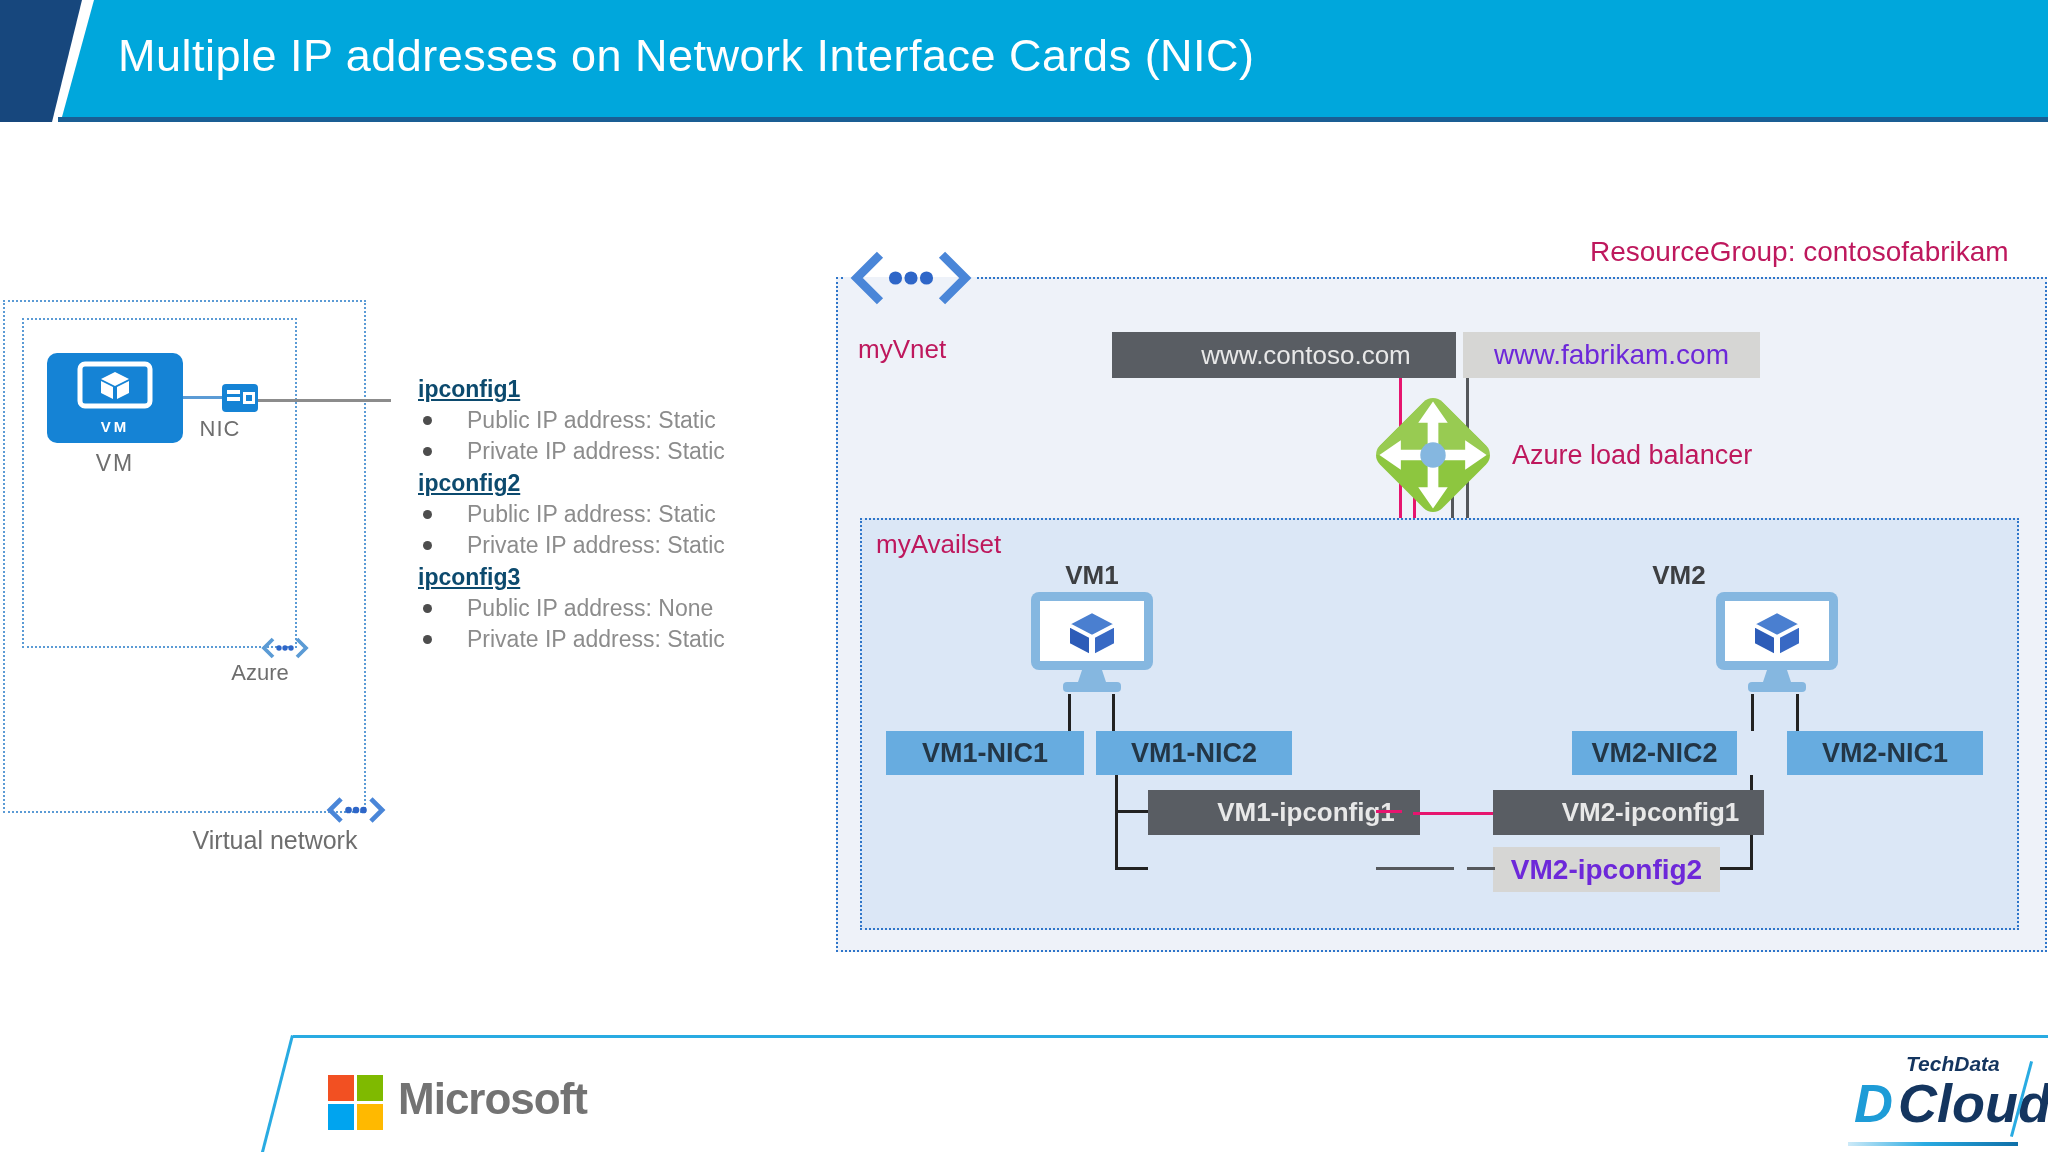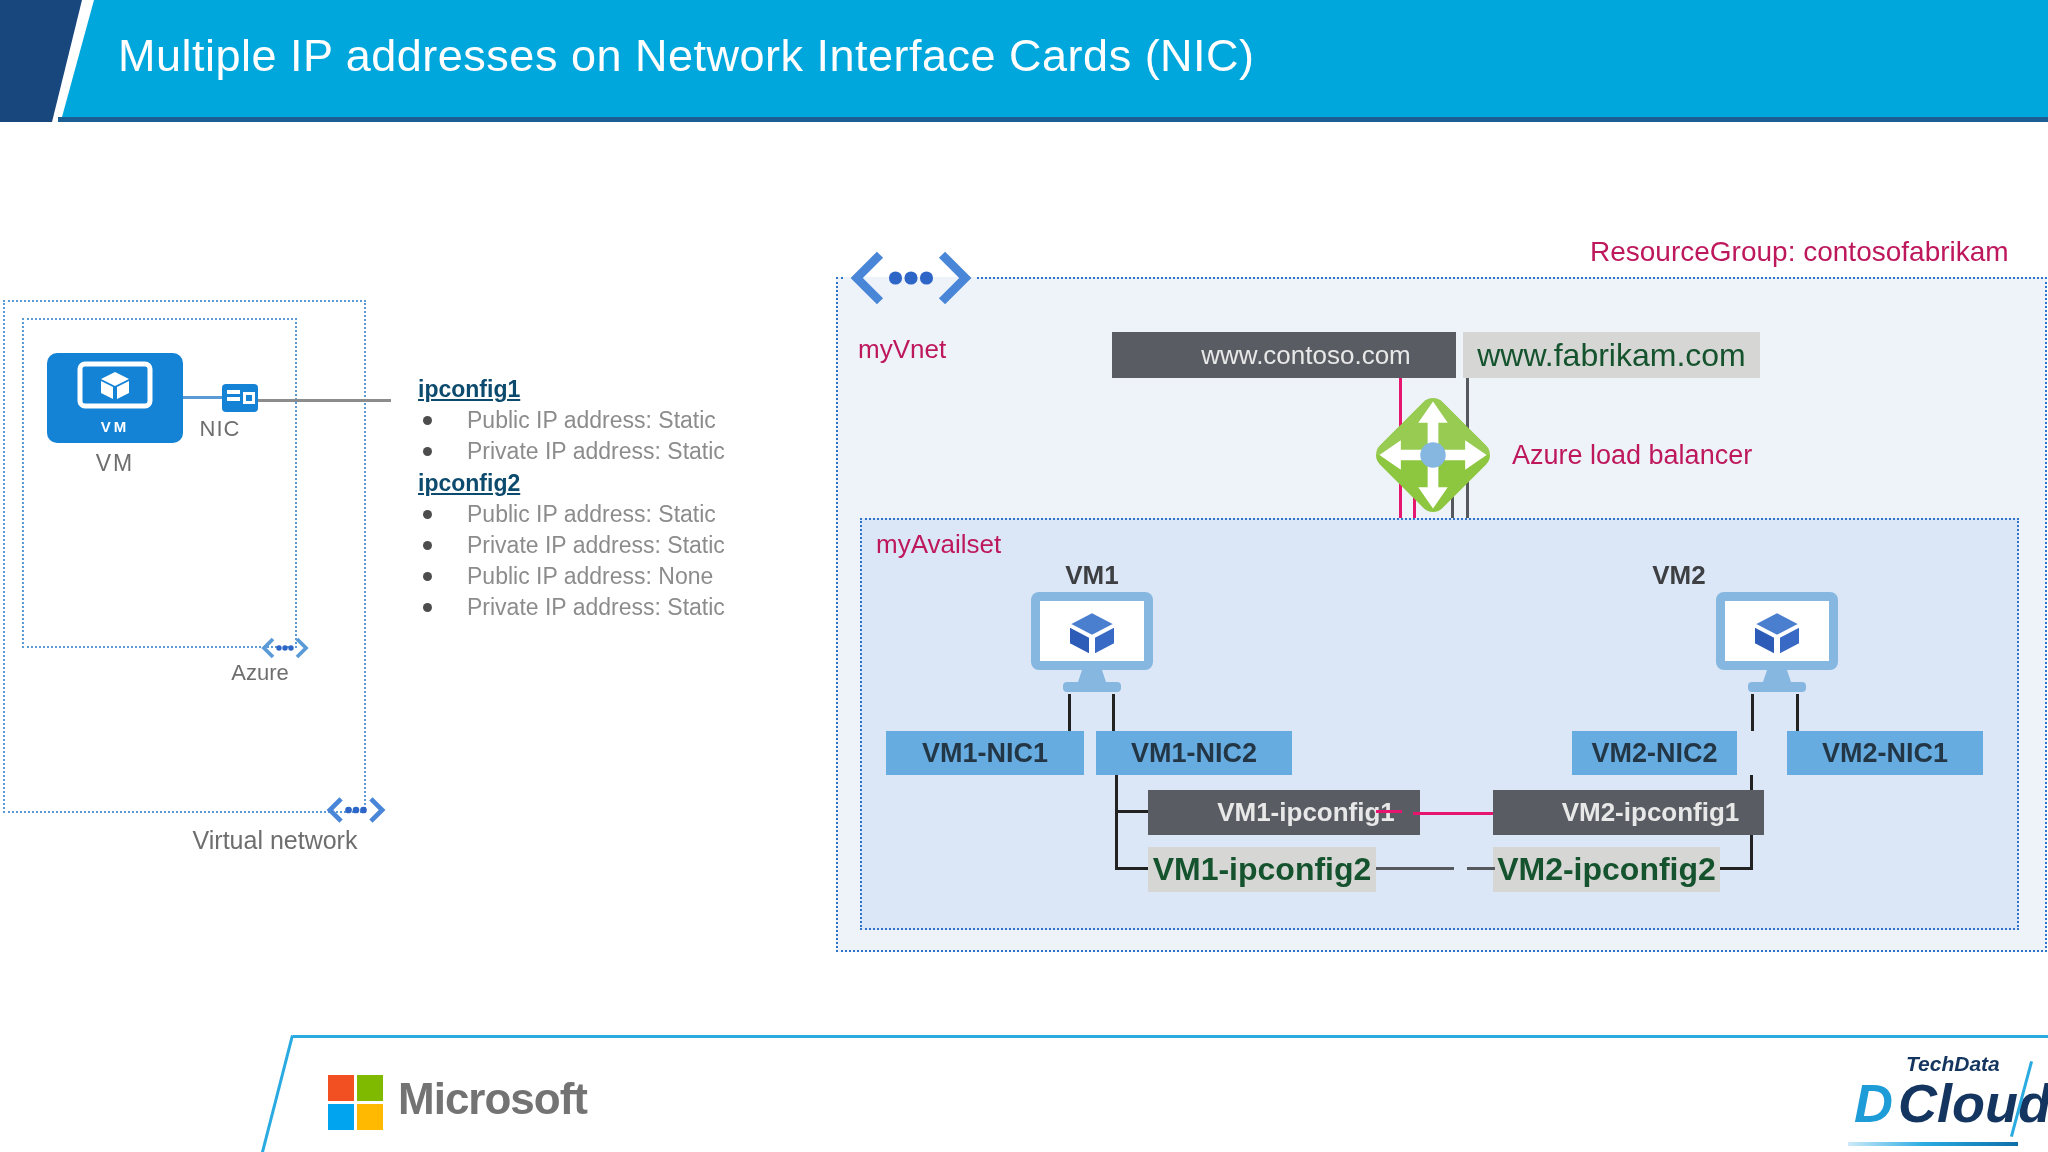--- a/index.html
+++ b/index.html
@@ -19,21 +19,21 @@
   
   #ipconfig-list{left:418px;top:373px;width:400px;}
   .ipc-h{font-size:23px;font-weight:600;color:#0c4a6e;text-decoration:underline;line-height:32px;}
   .ipc-b{display:flex;align-items:flex-start;line-height:31px;font-size:23px;color:#8c8c8c;}
   .ipc-dot{width:9px;height:9px;border-radius:50%;background:#4d4d4d;margin:11px 35px 0 5px;flex:0 0 9px;}
   
   .nic-box{background:#67ace0;color:#233646;font-size:27px;font-weight:600;
            display:flex;align-items:center;justify-content:center;}
   .dark-box{background:#595d63;color:#e8e8e8;font-size:26px;font-weight:600;
             display:flex;align-items:center;justify-content:center;padding-left:44px;}
-  .light-box{background:#d6d6d4;color:#14532d;font-size:32px;font-weight:600;
+  .light-box{background:#d6d6d4;color:#6d28d9;font-size:28px;font-weight:600;
              display:flex;align-items:center;justify-content:center;}
   .accent-text{color:#be185d;}
   .line-pink{background:#e6156f;}
   .line-gray{background:#55585c;}
   .line-black{background:#222222;}
   
   #ms-squares{left:328px;top:1075px;width:55px;height:55px;display:grid;
               grid-template-columns:26px 26px;grid-template-rows:26px 26px;gap:3px;}
   #ms-wordmark{left:398px;top:1074px;font-size:44px;font-weight:600;color:#737373;letter-spacing:-1px;}
   #techdata-logo{left:1848px;top:1050px;width:182px;height:98px;}
@@ -106,20 +106,21 @@
       </div>
     <div class="ipc-h">ipconfig2</div>
     <div class="ipc-b">
         <span class="ipc-dot"></span>
         <span>Public IP address: Static</span>
       </div>
     <div class="ipc-b">
         <span class="ipc-dot"></span>
         <span>Private IP address: Static</span>
       </div>
+    <div class="ipc-h">ipconfig3</div>
     <div class="ipc-b">
         <span class="ipc-dot"></span>
         <span>Public IP address: None</span>
       </div>
     <div class="ipc-b">
         <span class="ipc-dot"></span>
         <span>Private IP address: Static</span>
       </div>
   </div>
 
@@ -169,21 +170,20 @@
     <rect x="36" y="90" width="58" height="10" rx="4" fill="#85b7e0"></rect>
   </svg>
   <div class="abs line-black" style="left:1068px;top:694px;width:3px;height:37px;"></div>
   <div class="abs line-black" style="left:1112px;top:694px;width:3px;height:37px;"></div>
   <div class="abs nic-box" style="left:886px;top:731px;width:198px;height:44px;">VM1-NIC1</div>
   <div class="abs nic-box" style="left:1096px;top:731px;width:196px;height:44px;">VM1-NIC2</div>
   <div class="abs line-black" style="left:1115px;top:775px;width:3px;height:95px;"></div>
   <div class="abs line-black" style="left:1115px;top:810px;width:33px;height:3px;"></div>
   <div class="abs line-black" style="left:1115px;top:867px;width:33px;height:3px;"></div>
   <div class="abs dark-box" style="left:1148px;top:790px;width:228px;height:45px;">VM1-ipconfig1</div>
-  <div class="abs light-box" style="left:1148px;top:847px;width:228px;height:45px;">VM1-ipconfig2</div>
   <div class="abs line-pink" style="left:1376px;top:810px;width:26px;height:3px;"></div>
   <div class="abs line-gray" style="left:1376px;top:867px;width:78px;height:3px;"></div>
 
   <div class="abs" style="left:1637px;top:560px;width:84px;text-align:center;font-size:26px;font-weight:600;color:#3d3f42;">VM2</div>
   <svg class="abs" style="left:1712px;top:592px" width="130" height="102" viewBox="0 0 130 102">
     <rect x="4" y="0" width="122" height="78" rx="8" fill="#85b7e0"></rect>
     <rect x="13" y="9" width="104" height="60" fill="#ffffff"></rect>
     <polygon points="65,20 88,32 65,44 42,32" fill="#4a7fd0" stroke="#fff" stroke-width="2"></polygon>
     <polygon points="42,34 63,45 63,63 42,52" fill="#2d5cb8" stroke="#fff" stroke-width="2"></polygon>
     <polygon points="88,34 67,45 67,63 88,52" fill="#3869c4" stroke="#fff" stroke-width="2"></polygon>

